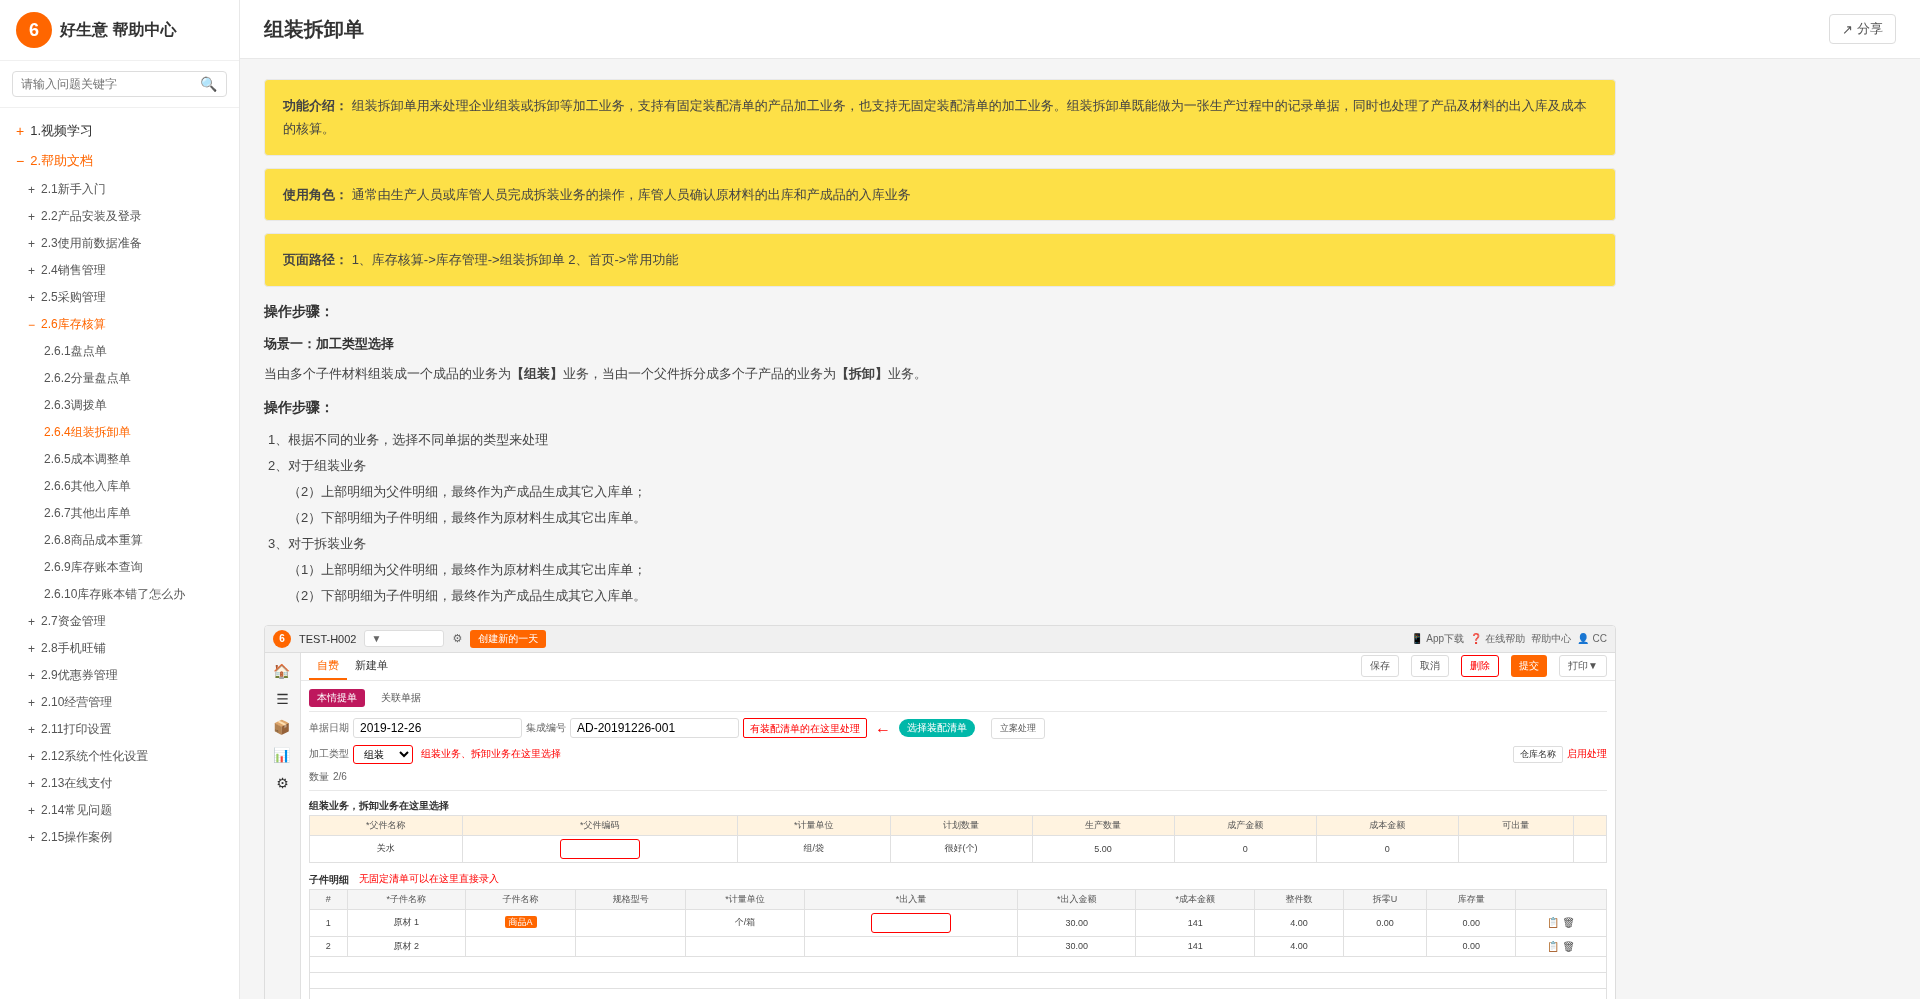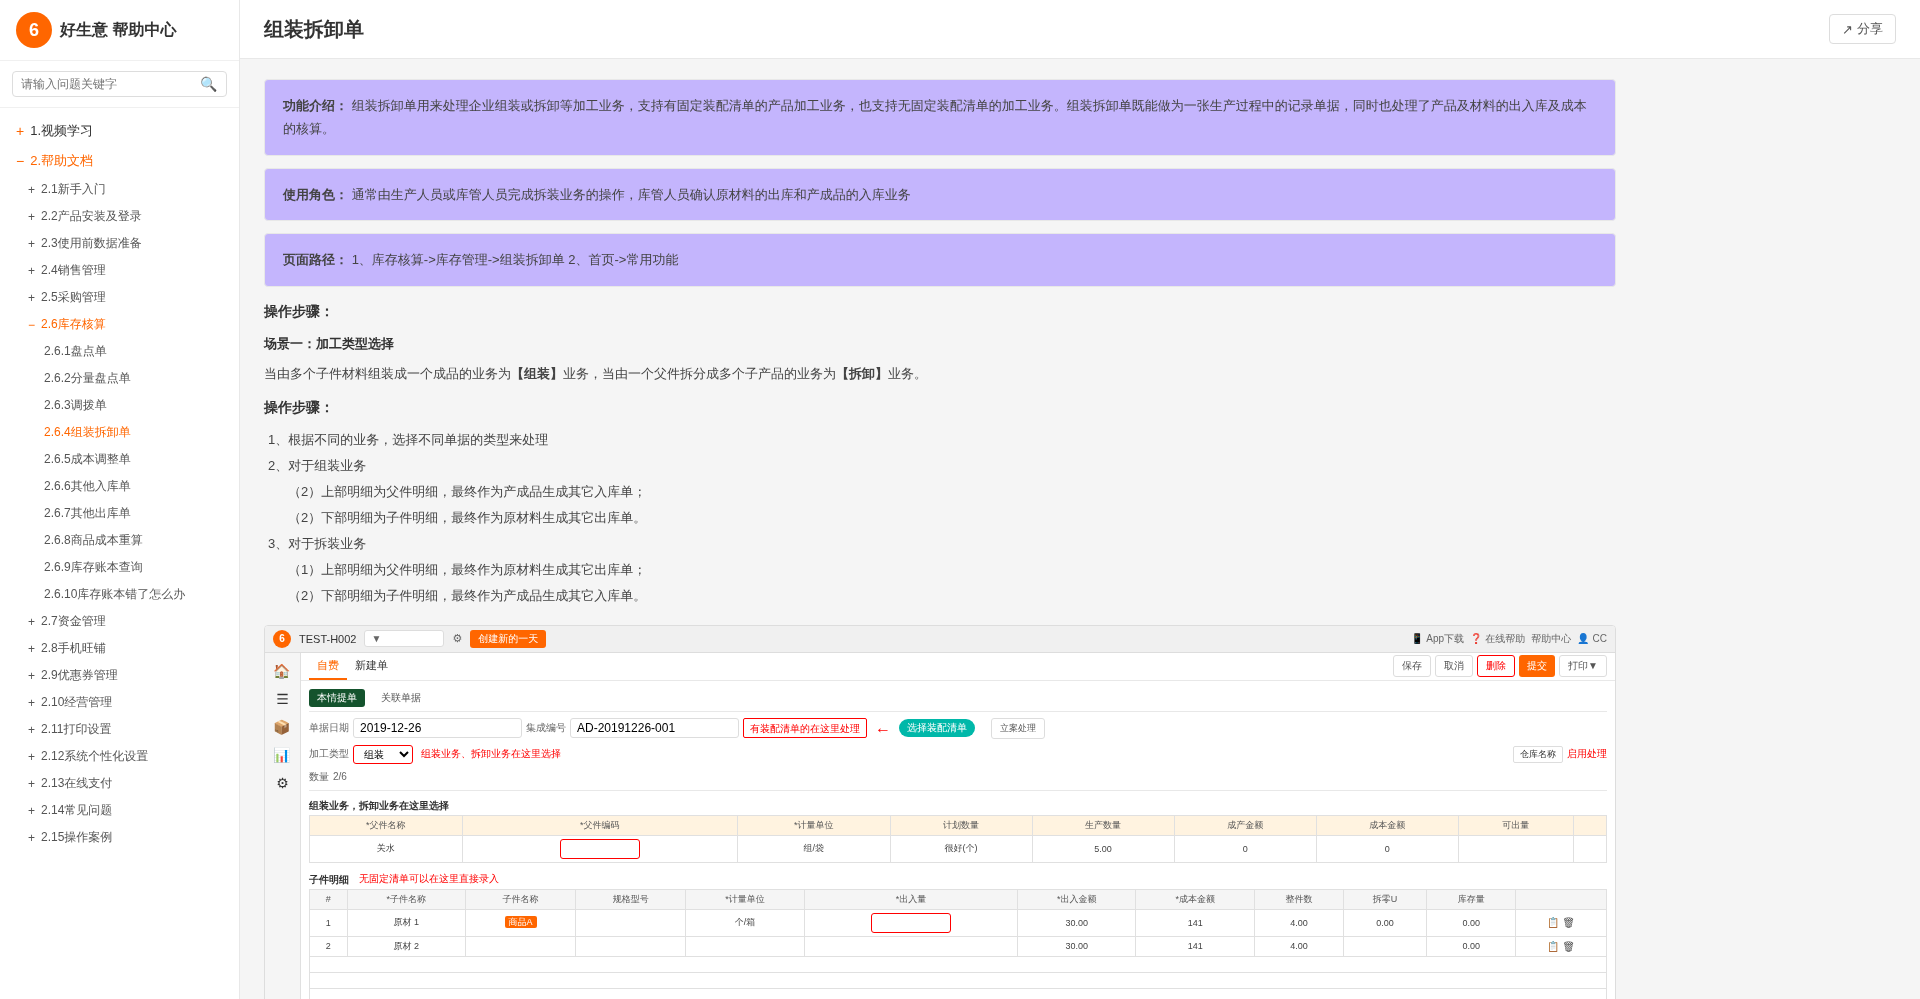--- a/index.html
+++ b/index.html
@@ -128,21 +128,21 @@
       color: #555;
       background: #fff;
     }
 
     .content-area {
       padding: 20px 24px;
       max-width: 1400px;
     }
 
     .info-block {
-      background: #c4b5fd;
+      background: #fde047;
       border: 1px solid #e8e8e8;
       border-radius: 4px;
       padding: 14px 18px;
       margin-bottom: 12px;
       font-size: 13px;
       line-height: 1.8;
       color: #444;
     }
 
     .section-title {
@@ -221,21 +221,21 @@
       padding: 5px 8px;
       cursor: pointer;
       border-bottom: 2px solid transparent;
     }
     .mock-nav-item.active {
       border-bottom-color: #f60;
       color: #f60;
     }
     .mock-btn-group {
       display: flex;
-      gap: 4px;
+      gap: 12px;
       margin-left: auto;
     }
     .mock-btn {
       padding: 3px 8px;
       border-radius: 3px;
       font-size: 10px;
       border: none;
       cursor: pointer;
     }
     .mock-btn.primary { background: #f60; color: #fff; }
@@ -501,21 +501,21 @@
               <button class="mock-btn default">取消</button>
               <button class="mock-btn danger">删除</button>
               <button class="mock-btn primary">提交</button>
               <button class="mock-btn default">打印▼</button>
             </div>
           </div>
 
           <div class="mock-content">
 
             <div style="display:flex;gap:8px;margin-bottom:6px;border-bottom:1px solid #e8e8e8;padding-bottom:4px;">
-              <div style="font-size:10px;padding:2px 8px;background:#14532d;color:#fff;border-radius:3px;cursor:pointer;">本情提单</div>
+              <div style="font-size:10px;padding:2px 8px;background:#be185d;color:#fff;border-radius:3px;cursor:pointer;">本情提单</div>
               <div style="font-size:10px;padding:2px 8px;color:#555;cursor:pointer;">关联单据</div>
             </div>
 
             <div class="mock-form-row">
               <span class="mock-label">单据日期</span>
               <input class="mock-input" value="2019-12-26" readonly="" style="">
               <span class="mock-label">集成编号</span>
               <input class="mock-input" value="AD-20191226-001" style="min-width: 120px;" readonly="">
 
               <div style="flex:1;display:flex;align-items:center;gap:8px;position:relative;">

